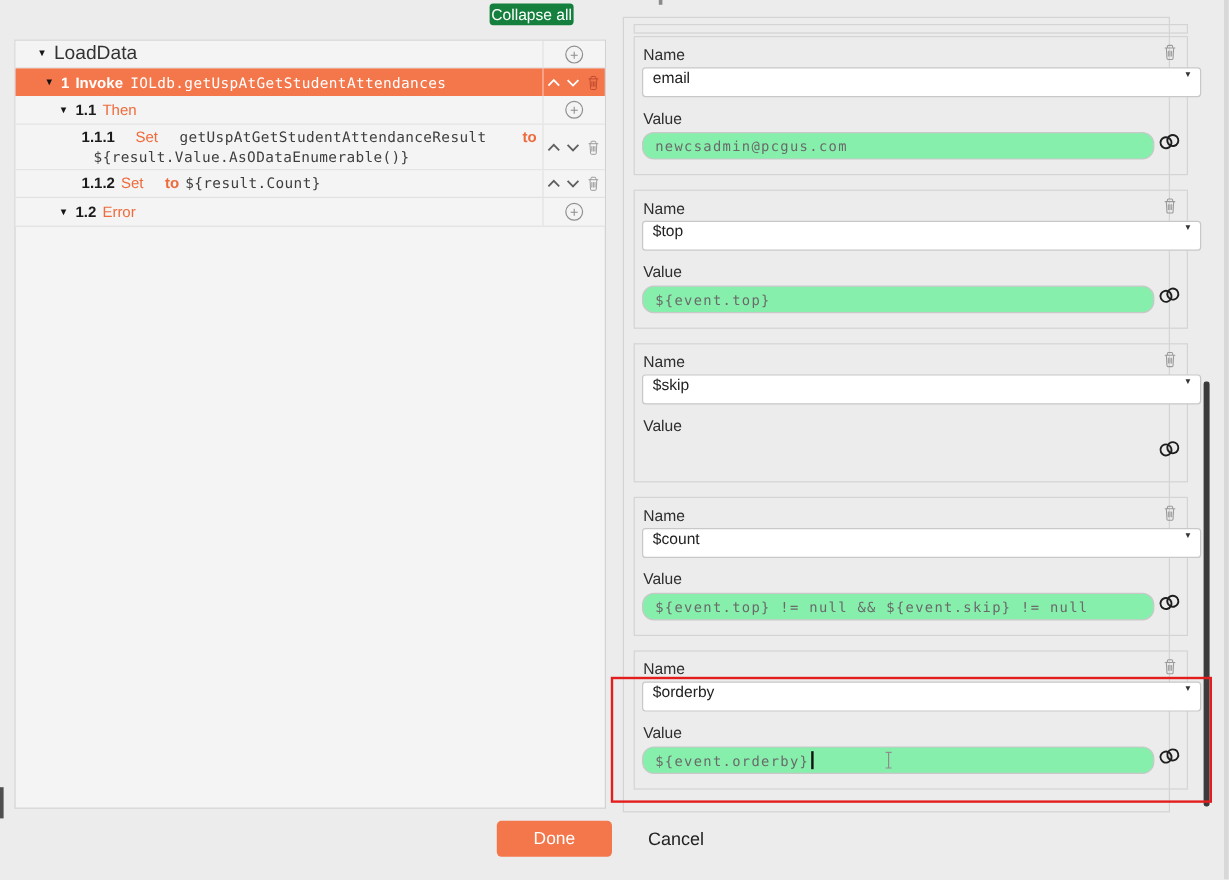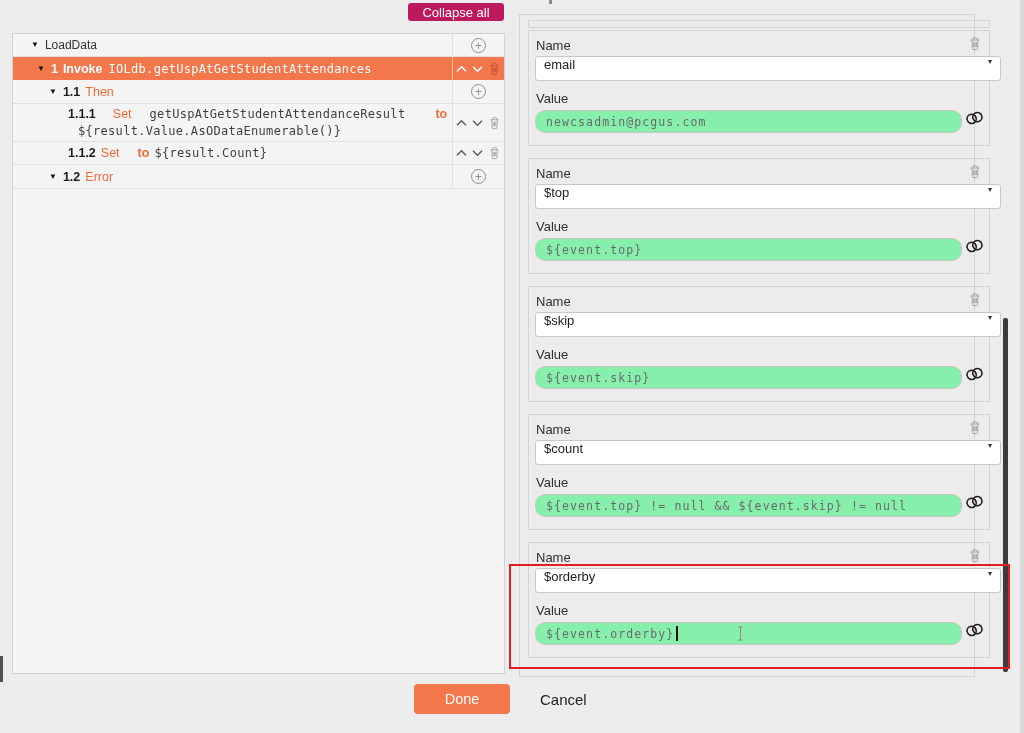--- a/index.html
+++ b/index.html
@@ -6,43 +6,43 @@
   body{
     width:1024px;height:733px;position:relative;overflow:hidden;
     background:#ececec;
     font-family:"Liberation Sans", sans-serif;
     -webkit-font-smoothing:antialiased;
   }
   .abs{position:absolute;}
 
   
   .collapse-btn{
-    left:408px;top:3px;width:96px;height:18px;
-    background:#be185d;color:#fff;border-radius:3px;
+    left:408px;top:3px;width:70px;height:18px;
+    background:#15803d;color:#fff;border-radius:3px;
     font-size:13px;display:flex;align-items:center;justify-content:center;
     cursor:pointer;
   }
 
   
   .left-panel{
     left:12px;top:33px;width:493px;height:641px;
     background:#f4f4f4;border:1px solid #d2d2d2;box-sizing:border-box;
   }
   .trow{display:flex;border-bottom:1px solid #e1e1e1;background:#f4f4f4;}
   .trow .content{flex:1;display:flex;align-items:center;box-sizing:border-box;overflow:hidden;white-space:nowrap;}
   .trow .actions{
     width:51px;border-left:1px solid #e1e1e1;display:flex;
     align-items:center;justify-content:center;gap:5px;flex-shrink:0;
   }
   .caret-tri{font-size:8px;color:#141414;margin-right:6px;line-height:1;}
   .num{font-weight:bold;font-size:12.5px;color:#1c1c1c;margin-right:5px;}
   .kw{font-size:12.5px;color:#ee6b3c;margin-right:6px;}
   .kw.last{margin-right:0;margin-left:12px;font-weight:bold;}
   .code{font-family:"DejaVu Sans Mono", monospace;font-size:12px;color:#3f3f3f;letter-spacing:.3px;margin-right:6px;}
-  .row-label{font-size:12px;color:#333;}
+  .row-label{font-size:16px;color:#333;}
   .r1{height:22px;}.r1 .content{padding-left:18px;}
   .r2{height:23px;background:#f4764b;border-bottom:none;}
   .r2 .content{padding-left:24px;}
   .r2 .actions{border-left:1px solid rgba(255,255,255,.55);}
   .r2 .num,.r2 .kw{color:#fff;font-weight:bold;}
   .r2 .code{color:#fff;}
   .r3{height:23px;}.r3 .content{padding-left:36px;}
   .r4{height:37px;}.r4 .content{flex-direction:column;align-items:flex-start;justify-content:center;padding-left:55px;}
   .r4 .line{display:flex;align-items:center;line-height:17px;gap:12px;}
   .r5{height:22px;}.r5 .content{padding-left:55px;}
@@ -289,21 +289,20 @@
       <svg width="14" height="15" viewBox="0 0 16 17">
           <path d="M3 4.5h10M5.5 4.5V3a1 1 0 0 1 1-1h3a1 1 0 0 1 1 1v1.5M4.5 4.5l.6 10a1 1 0 0 0 1 .9h3.8a1 1 0 0 0 1-.9l.6-10" fill="none" stroke="currentColor"></path>
           <path d="M6.4 7v5.5M8 7v5.5M9.6 7v5.5" stroke="currentColor" fill="none"></path>
         </svg>
     </span>
     <div class="sel">
       <span>$skip</span>
       <span class="sel-arrow">▾</span>
     </div>
     <span class="lbl lbl-value">Value</span>
-    <input class="vinput" readonly="" value="${event.skip}" style="">
     <span class="link-icon">
       <svg width="17" height="12" viewBox="0 0 17 11">
           <rect x="0.9" y="0.9" width="9.2" height="9.2" rx="4.6" fill="none" stroke="currentColor" stroke-width="1.6"></rect>
           <rect x="6.9" y="0.9" width="9.2" height="9.2" rx="4.6" fill="none" stroke="currentColor" stroke-width="1.6"></rect>
         </svg>
     </span>
   </div>
 
   <div class="card" style="top:399px;">
     <span class="lbl lbl-name">Name</span>

